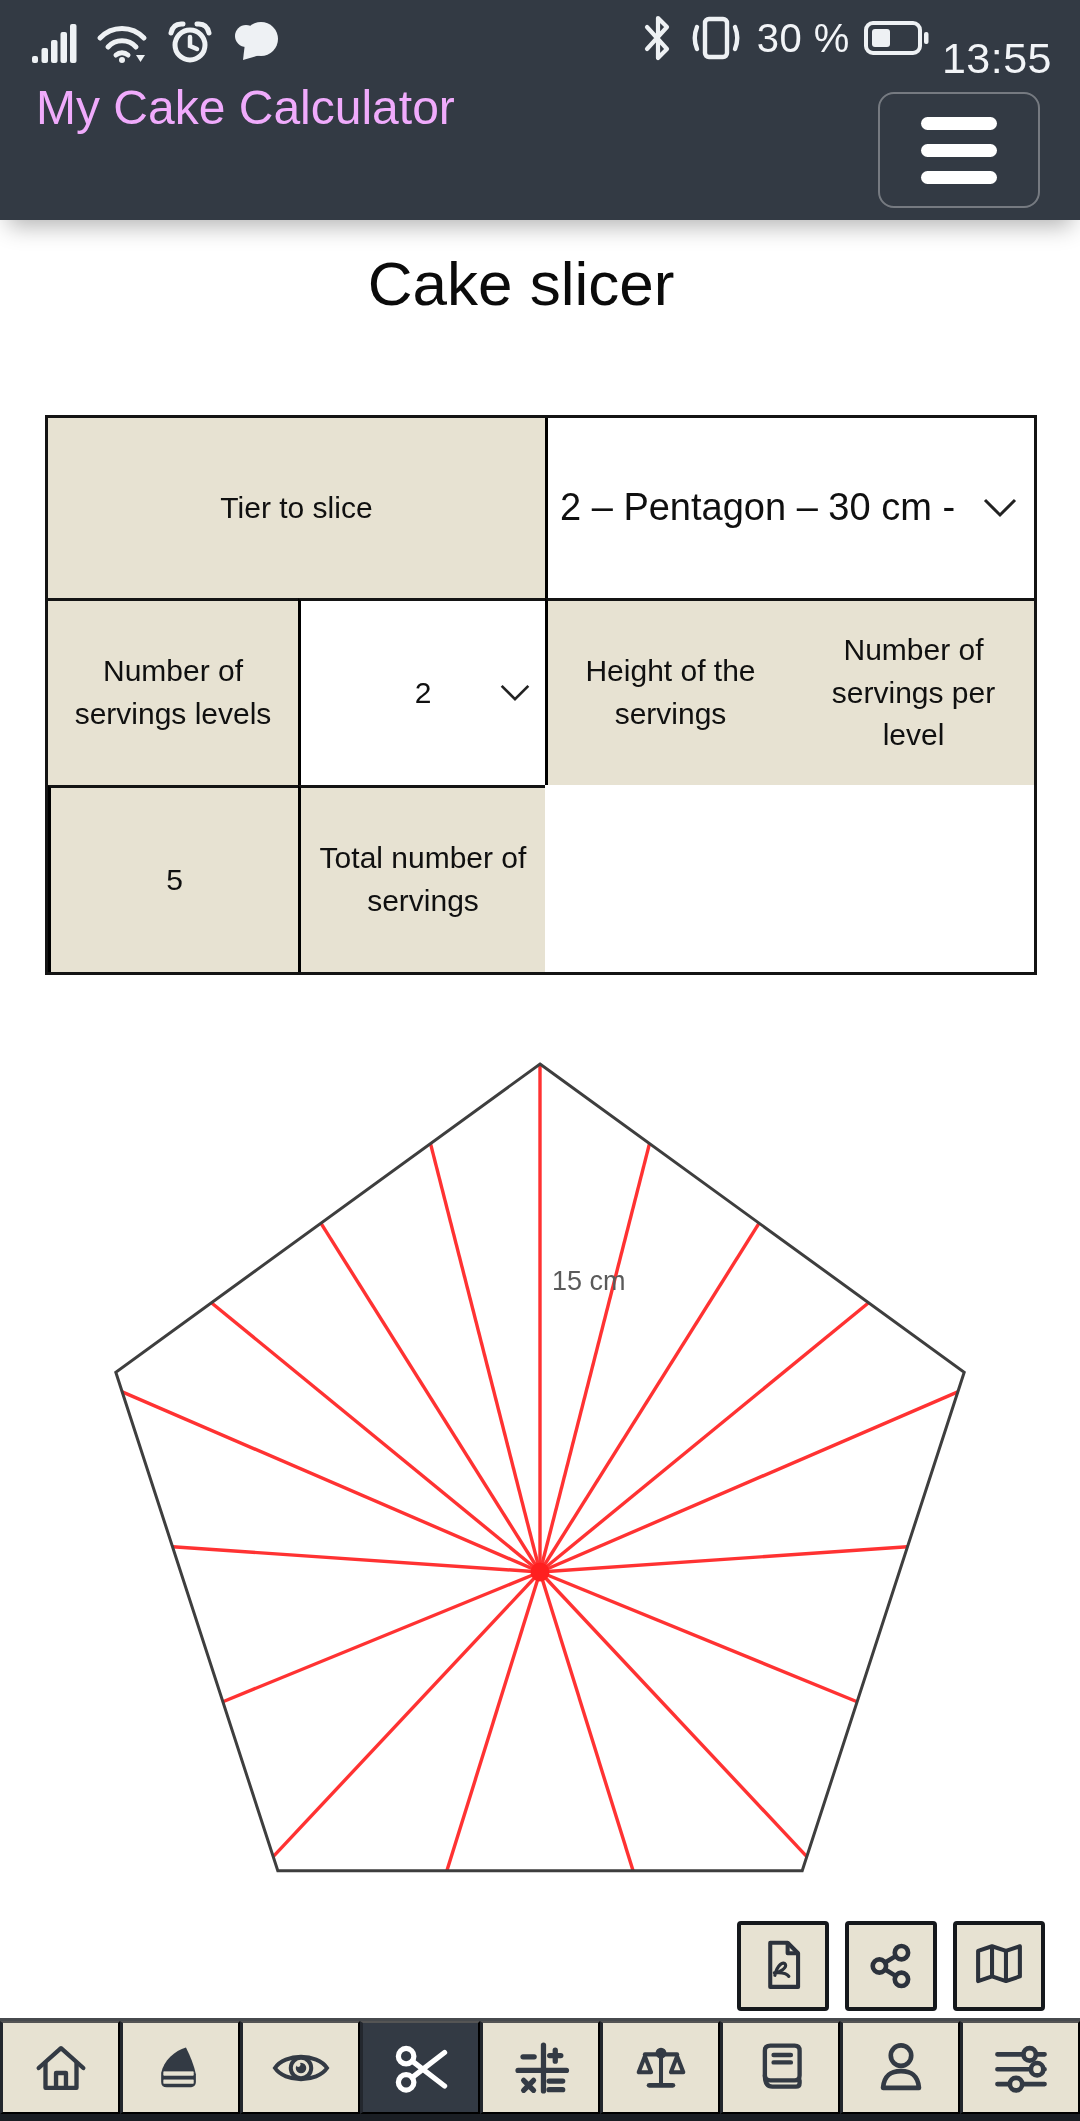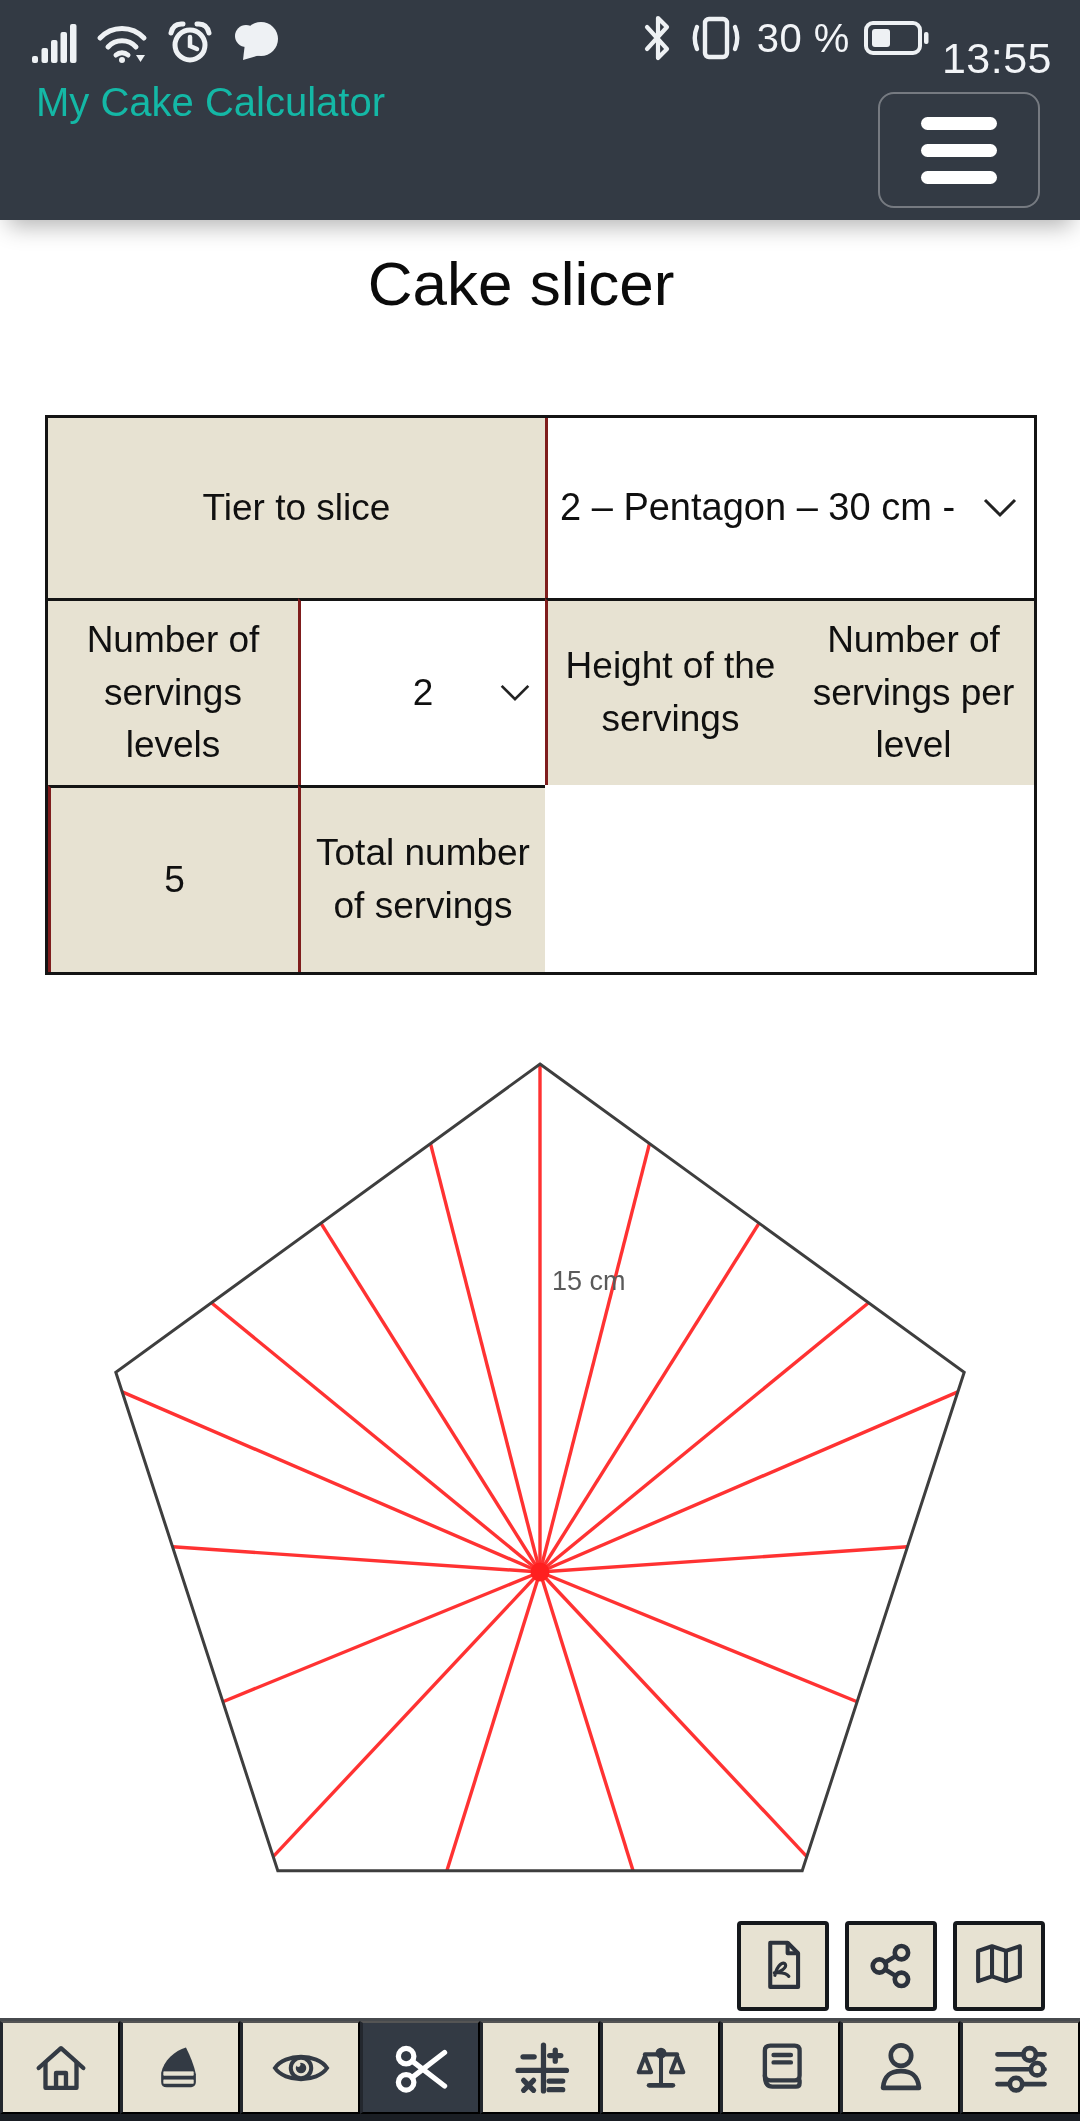--- a/index.html
+++ b/index.html
@@ -10,39 +10,39 @@
   }
   
   .topbar {
     position:absolute; top:0; left:0; width:1080px; height:220px;
     background:#333a44; box-shadow:0 14px 22px -8px rgba(0,0,0,.30);
   }
   .status-left { position:absolute; left:32px; top:16px; display:flex; gap:14px; align-items:flex-end; height:48px; }
   .status-right { position:absolute; right:28px; top:12px; display:flex; gap:13px; align-items:center; height:52px; color:#f2f4f7; }
   .status-right .txt { font-size:40px; letter-spacing:.5px; }
   .status-right .time { font-size:43px;margin-top:41px; }
-  .app-title { position:absolute; left:36px; top:80px; font-size:40px; color:#14b8a6; font-weight:400; }
+  .app-title { position:absolute; left:36px; top:80px; font-size:48px; color:#f0abfc; font-weight:400; }
   .menu-button {
     position:absolute; right:40px; top:92px; width:162px; height:116px;
     background:transparent; border:2px solid rgba(255,255,255,.33); border-radius:16px;
     display:flex; flex-direction:column; align-items:center; justify-content:center; gap:14px; cursor:pointer;
   }
   .menu-bar { width:76px; height:13px; background:#ffffff; border-radius:7px; }
   
   .page-title { position:absolute; top:248px; left:0; width:1022px; margin:0; text-align:center;
     font-size:62px; font-weight:400; color:#0b0b0b;padding-left:20px; }
   
   .slicer-table {
     position:absolute; top:415px; left:45px; width:992px;
     display:grid; grid-template-columns:250px 247px 248px 241px; grid-template-rows:180px 187px 187px;
     border:3px solid #141414; background:#fff;
   }
   .cell { display:flex; align-items:center; justify-content:center; text-align:center;
-    font-size:37px; line-height:1.42; padding:0 6px; color:#101010; position:relative; }
-  .cell.bl { border-left:3px solid #7f1d1d; }
+    font-size:30px; line-height:1.42; padding:0 6px; color:#101010; position:relative; }
+  .cell.bl { border-left:3px solid #000000; }
   .cell.bt { border-top:3px solid #141414; }
   .cell.label, .cell.readonly { background:#e7e2d2; }
   .cell.select { background:#ffffff; cursor:pointer; }
   .span2a { grid-column:1/3; }
   .span2b { grid-column:3/5; }
   .cell.tier-select { justify-content:flex-start; padding-left:12px; font-size:38px; }
   .chevron { position:absolute; right:14px; top:50%; transform:translateY(-50%); }
   .tier-select .chevron { right:16px; }
   
   .diagram { position:absolute; top:1048px; left:0; width:1080px; height:850px; }

